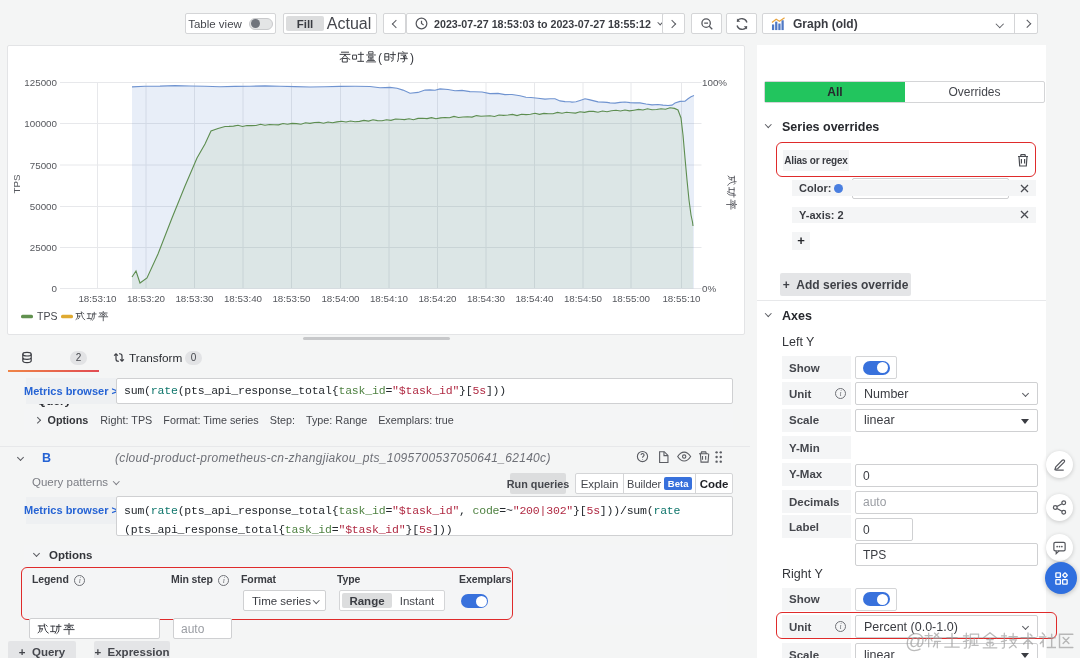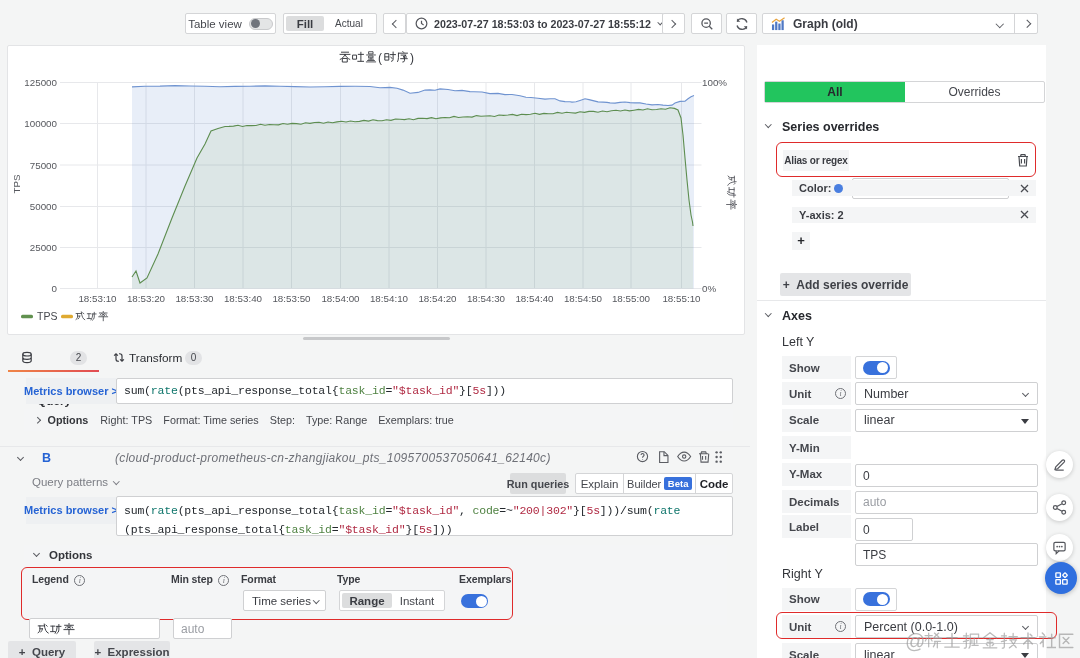--- a/index.html
+++ b/index.html
@@ -75,21 +75,21 @@
 </svg>
 
 <div class="btn" style="left:185px;top:13px;width:91px;height:21px;">
   <span style="font-size:11.5px;color:#45474d;">Table view</span>
   <span style="display:inline-block;margin-left:7px;width:24px;height:12px;background:#e4e5e6;border:1px solid #c9cacc;border-radius:7px;position:relative;">
       <span style="position:absolute;left:1px;top:0.5px;width:9px;height:9px;background:#70747c;border-radius:50%;"></span>
     </span>
 </div>
 <div class="btn" style="left:283px;top:13px;width:94px;height:21px;padding:2px;justify-content:flex-start;">
   <span style="background:#dcddde;border-radius:2px;height:100%;width:38px;display:flex;align-items:center;justify-content:center;font-size:11.5px;font-weight:bold;color:#3a3c42;">Fill</span>
-  <span style="height:100%;flex:1;display:flex;align-items:center;justify-content:center;font-size:10px;color:#45474d;">Actual</span>
+  <span style="height:100%;flex:1;display:flex;align-items:center;justify-content:center;font-size:16px;color:#45474d;">Actual</span>
 </div>
 <div class="btn" style="left:383px;top:13px;width:23px;height:21px;">
     <span class="chev" style="position:static;transform:rotate(135deg);margin-left:3px;width:6px;height:6px;"></span>
   </div>
 <div class="btn" style="left:406px;top:13px;width:258px;height:21px;justify-content:flex-start;padding-left:8px;">
   <svg width="13" height="13" viewBox="0 0 16 16" style="margin-right:6px;flex:0 0 auto;">
       <circle cx="8" cy="8" r="6.6" fill="none" stroke="#55575d" stroke-width="1.5"></circle>
       <path d="M8 4.5V8l2.6 1.8" fill="none" stroke="#55575d" stroke-width="1.5"></path>
     </svg>
   <span style="font-size:10.7px;font-weight:bold;color:#3a3c42;white-space:nowrap;">2023-07-27 18:53:03 to 2023-07-27 18:55:12</span>

